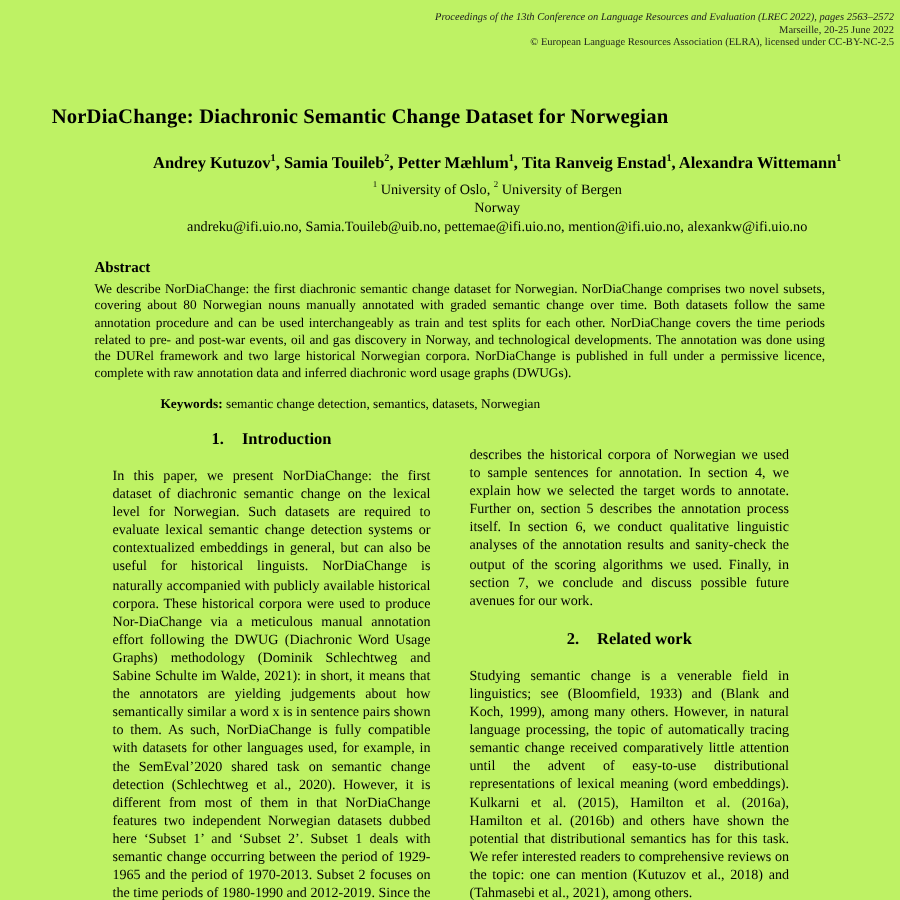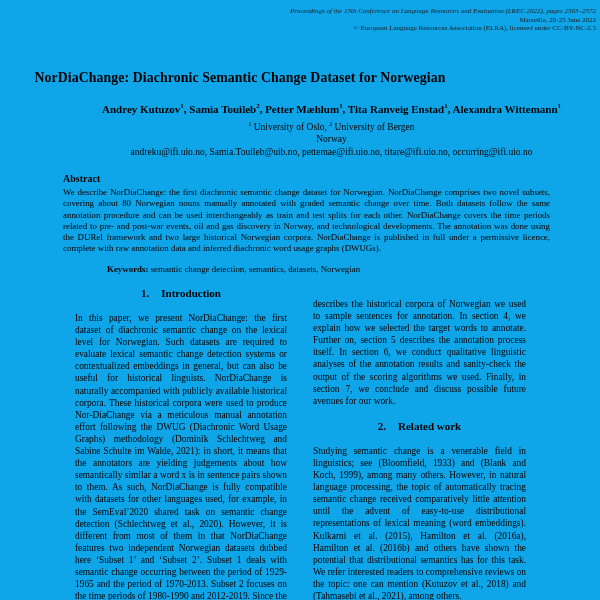--- a/index.html
+++ b/index.html
@@ -1,17 +1,17 @@
 <!DOCTYPE html>
 <html lang="en"><head>
 <meta charset="utf-8">
 <style>
   html,body { margin:0; padding:0; background:#ffffff; }
   .page {
-    position:relative; width:600px; height:600px; background:#0ea5e9;
+    position:relative; width:600px; height:600px; background:#bef264;
     color:#000; overflow:hidden;
     font-family:"Liberation Serif","DejaVu Serif",serif;
   }
   .pub-header {
     position:absolute; top:7px; right:4px; text-align:right;
     font-size:7px; line-height:8.7px; color:#1c1c1c;
   }
   .ph-it { font-style:italic; }
   .title {
     position:absolute; top:70px; left:0; width:480px; margin:0;
@@ -62,21 +62,21 @@
     <div>Marseille, 20-25 June 2022</div>
     <div>© European Language Resources Association (ELRA), licensed under CC-BY-NC-2.5</div>
   </div>
 
   <h1 class="title">NorDiaChange: Diachronic Semantic Change Dataset for Norwegian</h1>
 
   <div class="author-block">
     <div class="authors"><span>Andrey Kutuzov</span><sup>1</sup><span>, Samia Touileb</span><sup>2</sup><span>, Petter Mæhlum</span><sup>1</sup><span>, Tita Ranveig Enstad</span><sup>1</sup><span>, Alexandra Wittemann</span><sup>1</sup></div>
     <div class="affil"><sup>1</sup><span> University of Oslo, </span><sup>2</sup><span> University of Bergen</span></div>
     <div class="affil">Norway</div>
-    <div class="emails">andreku@ifi.uio.no, Samia.Touileb@uib.no, pettemae@ifi.uio.no, titare@ifi.uio.no, occurring@ifi.uio.no</div>
+    <div class="emails">andreku@ifi.uio.no, Samia.Touileb@uib.no, pettemae@ifi.uio.no, mention@ifi.uio.no, alexankw@ifi.uio.no</div>
   </div>
 
   <div class="abstract-heading">Abstract</div>
 
   <div class="abstract-text"><span>We describe </span><span class="it">NorDiaChange</span><span>: the first diachronic semantic change dataset for Norwegian. </span><span class="it">NorDiaChange</span><span> comprises two novel subsets, covering about 80 Norwegian nouns manually annotated with graded semantic change over time. Both datasets follow the same annotation procedure and can be used interchangeably as train and test splits for each other. </span><span class="it">NorDiaChange</span><span> covers the time periods related to pre- and post-war events, oil and gas discovery in Norway, and technological developments. The annotation was done using the DURel framework and two large historical Norwegian corpora. </span><span class="it">NorDiaChange</span><span> is published in full under a permissive licence, complete with raw annotation data and inferred diachronic word usage graphs (DWUGs).</span></div>
 
   <div class="keywords">
     <span class="kw-label">Keywords:</span><span> semantic change detection, semantics, datasets, Norwegian</span>
   </div>
 

